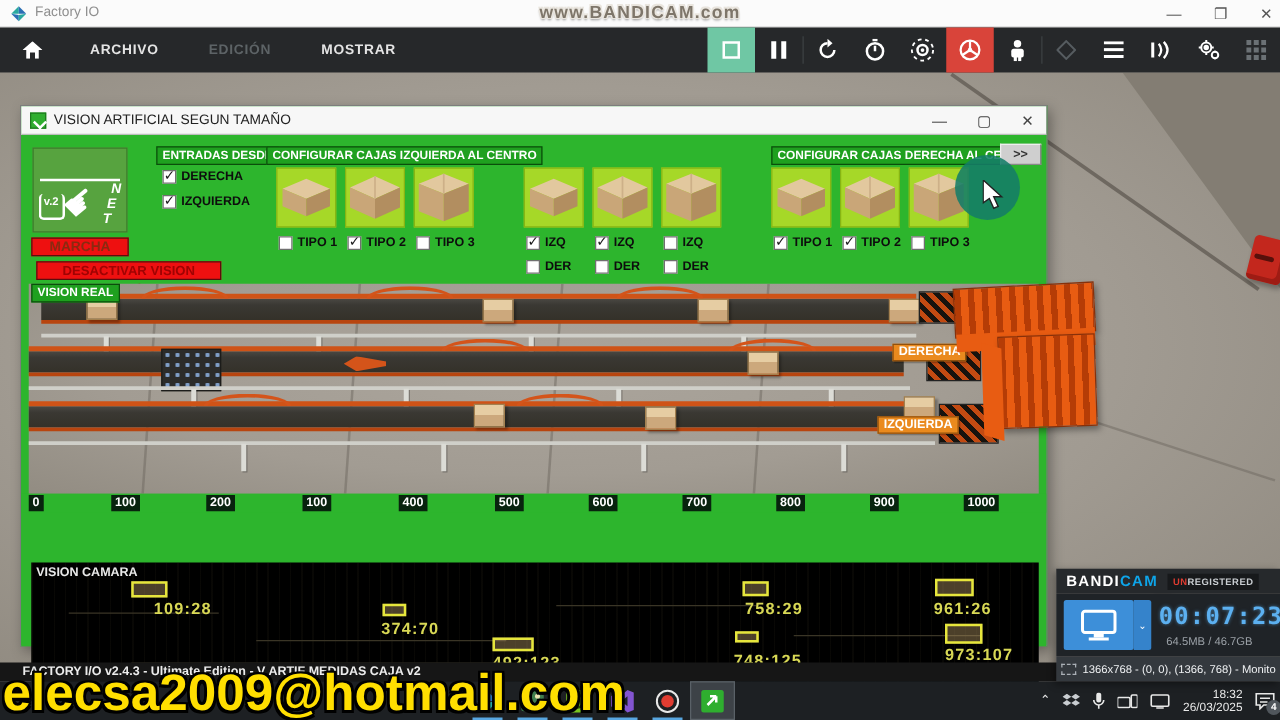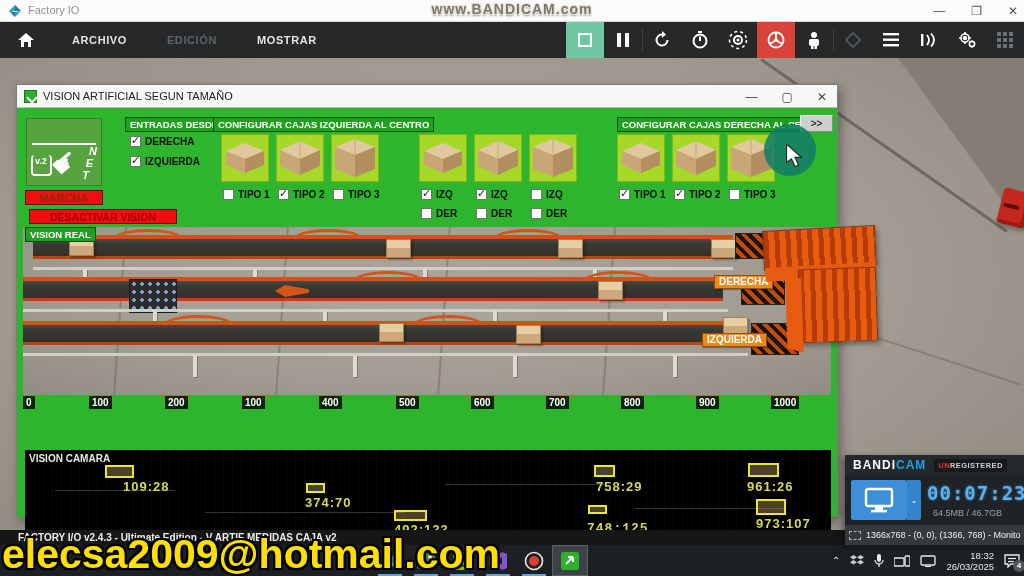--- a/index.html
+++ b/index.html
@@ -525,21 +525,21 @@
       <div class="det-frame" style="left:281px;top:33px;width:19px;height:10px;"></div>
       <div class="det-label" style="left:280px;top:45px;">374:70</div>
 
       <div class="det-frame" style="left:369px;top:60px;width:33px;height:11px;"></div>
       <div class="det-label" style="left:369px;top:72px;">492:123</div>
 
       <div class="det-frame" style="left:569px;top:15px;width:21px;height:12px;"></div>
       <div class="det-label" style="left:571px;top:29px;">758:29</div>
 
       <div class="det-frame" style="left:563px;top:55px;width:19px;height:9px;"></div>
-      <div class="det-label" style="left:562px;top:71px;font-family:Liberation Mono, monospace;">748:125</div>
+      <div class="det-label" style="left:562px;top:71px;">748:125</div>
 
       <div class="det-frame" style="left:723px;top:13px;width:31px;height:14px;"></div>
       <div class="det-label" style="left:722px;top:29px;">961:26</div>
 
       <div class="det-frame" style="left:731px;top:49px;width:30px;height:16px;"></div>
       <div class="det-label" style="left:731px;top:66px;">973:107</div>
     </div>
   </div>
 </div>
 

